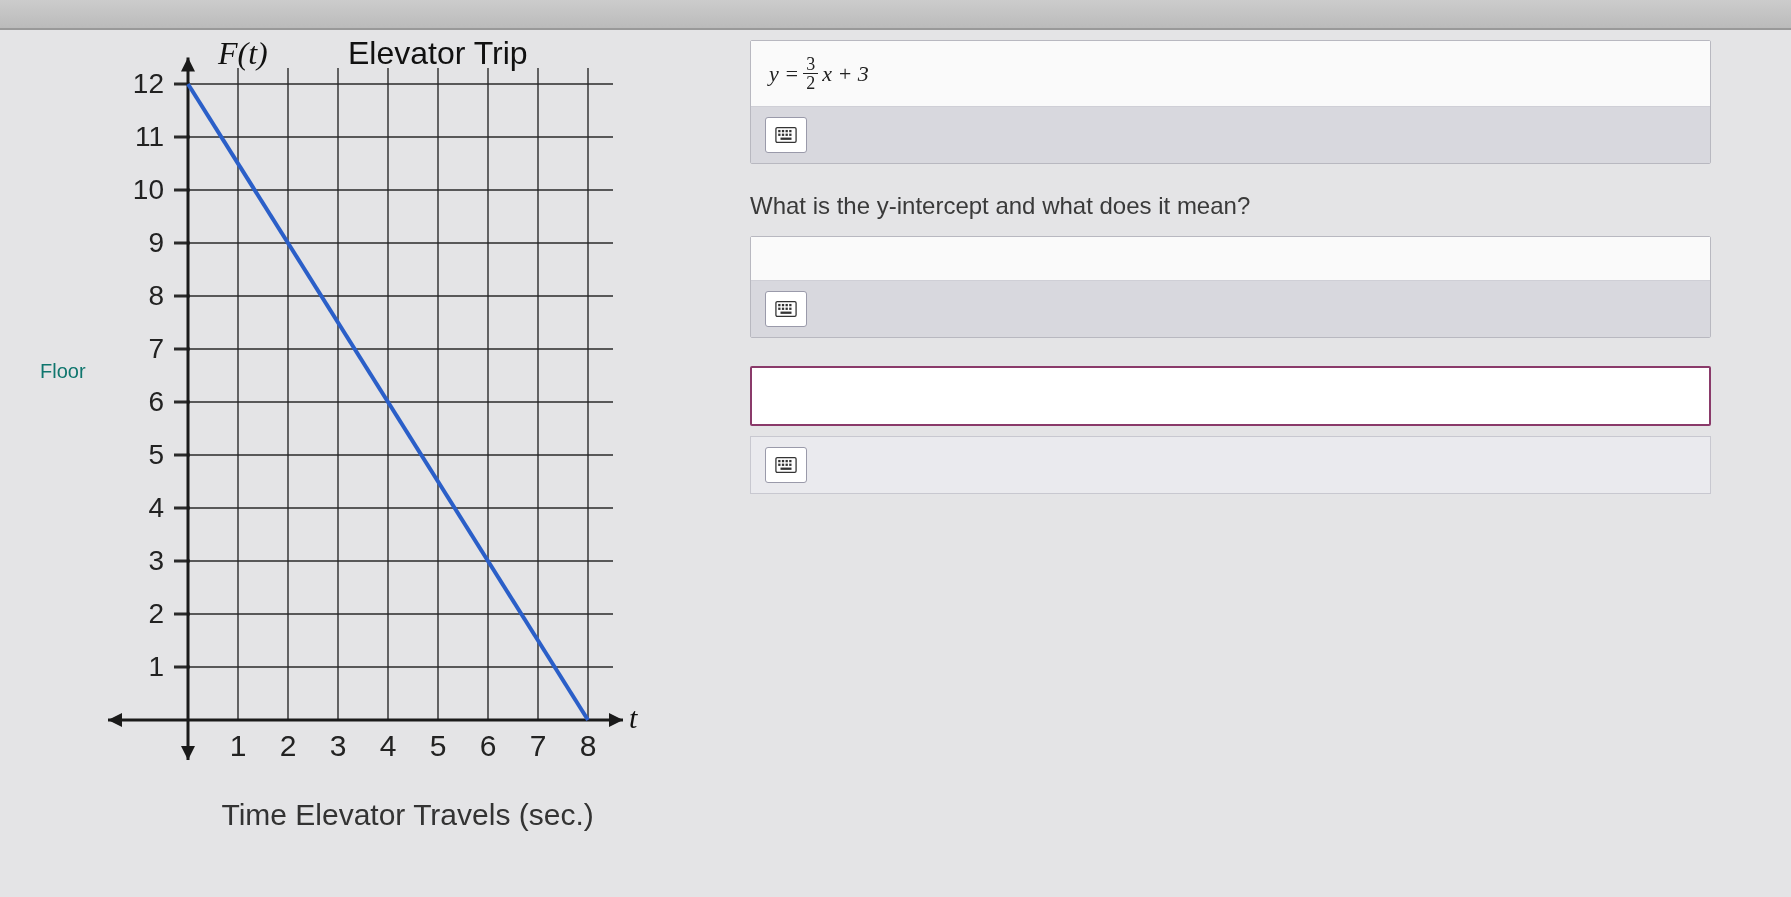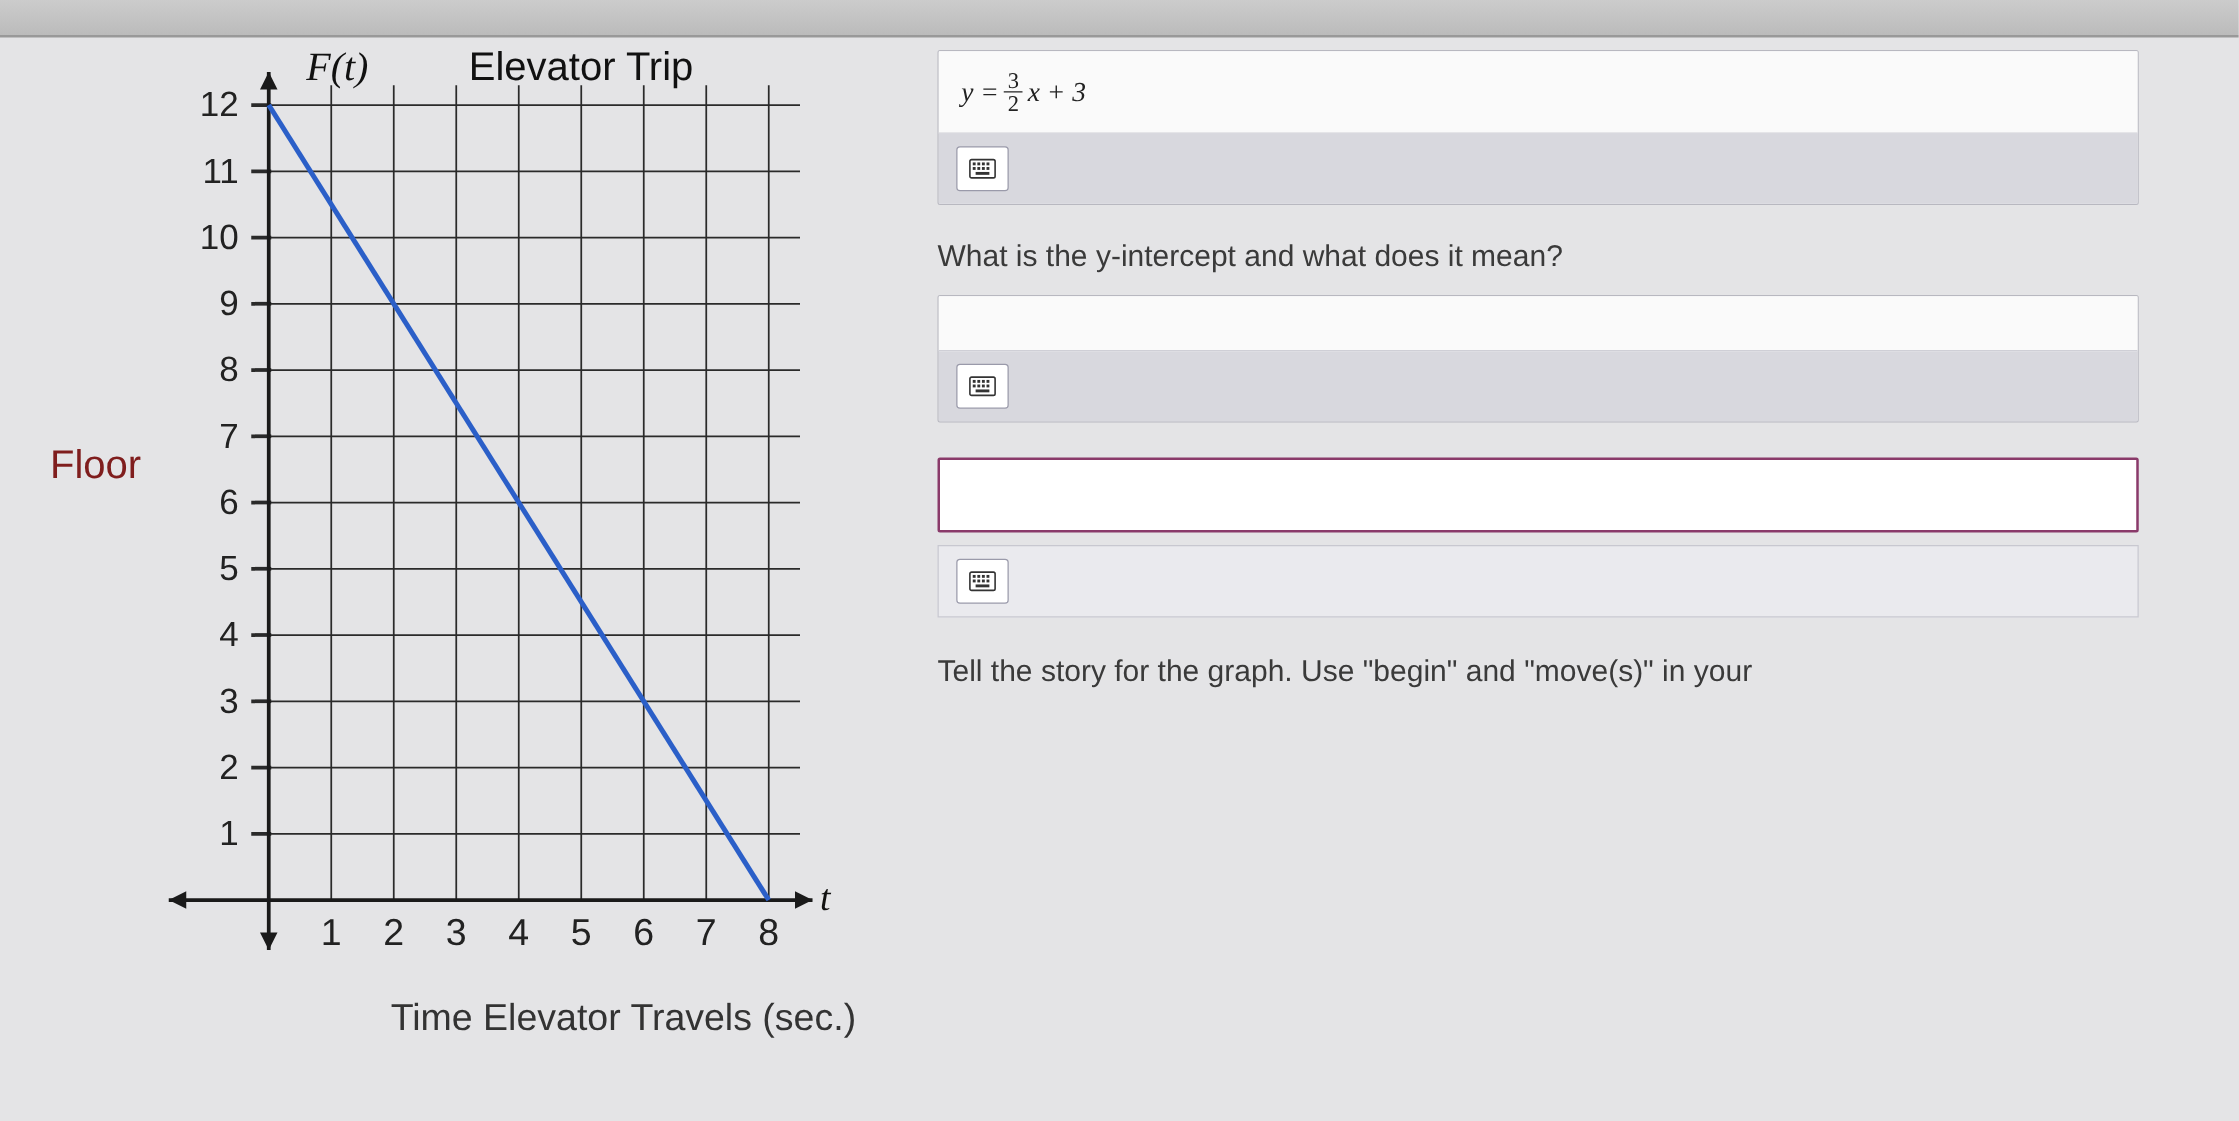--- a/index.html
+++ b/index.html
@@ -28,34 +28,34 @@
 }
 .right-col {
   flex: 1;
   padding: 10px 60px 0 10px;
 }
 .chart-wrap {
   display: flex;
   align-items: center;
 }
 .ylabel {
-  font-size: 32px;
-  color: #7f1d1d;
+  font-size: 20px;
+  color: #0f766e;
   margin-right: 12px;
   transform: translateY(-60px);
 }
 .chart-area {
   position: relative;
   width: 560px;
 }
 svg.plot { display: block; }
 .xlabel {
   font-size: 30px;
   color: #333;
-  text-align: right;
+  text-align: center;
   margin-top: 8px;
   margin-left: 60px;
 }
 .qtext {
   font-size: 24px;
   color: #3a3a3a;
   margin: 10px 0 16px 0;
 }
 .answer-group {
   border: 1px solid #b8b8c0;
@@ -270,16 +270,15 @@
             <rect x="15.5" y="3.5" width="2.5" height="2.5" fill="#333"></rect>
           <rect x="3.5" y="7.5" width="2.5" height="2.5" fill="#333"></rect>
             <rect x="7.5" y="7.5" width="2.5" height="2.5" fill="#333"></rect>
             <rect x="11.5" y="7.5" width="2.5" height="2.5" fill="#333"></rect>
             <rect x="15.5" y="7.5" width="2.5" height="2.5" fill="#333"></rect>
           <rect x="6" y="11.8" width="12" height="2.5" fill="#333"></rect>
         </svg>
       </div>
     </div>
 
-    <div class="qtext">Tell the story for the graph. Use "begin" and "move(s)" in your</div>
 
   </div>
 </div>
 
 </body></html>

